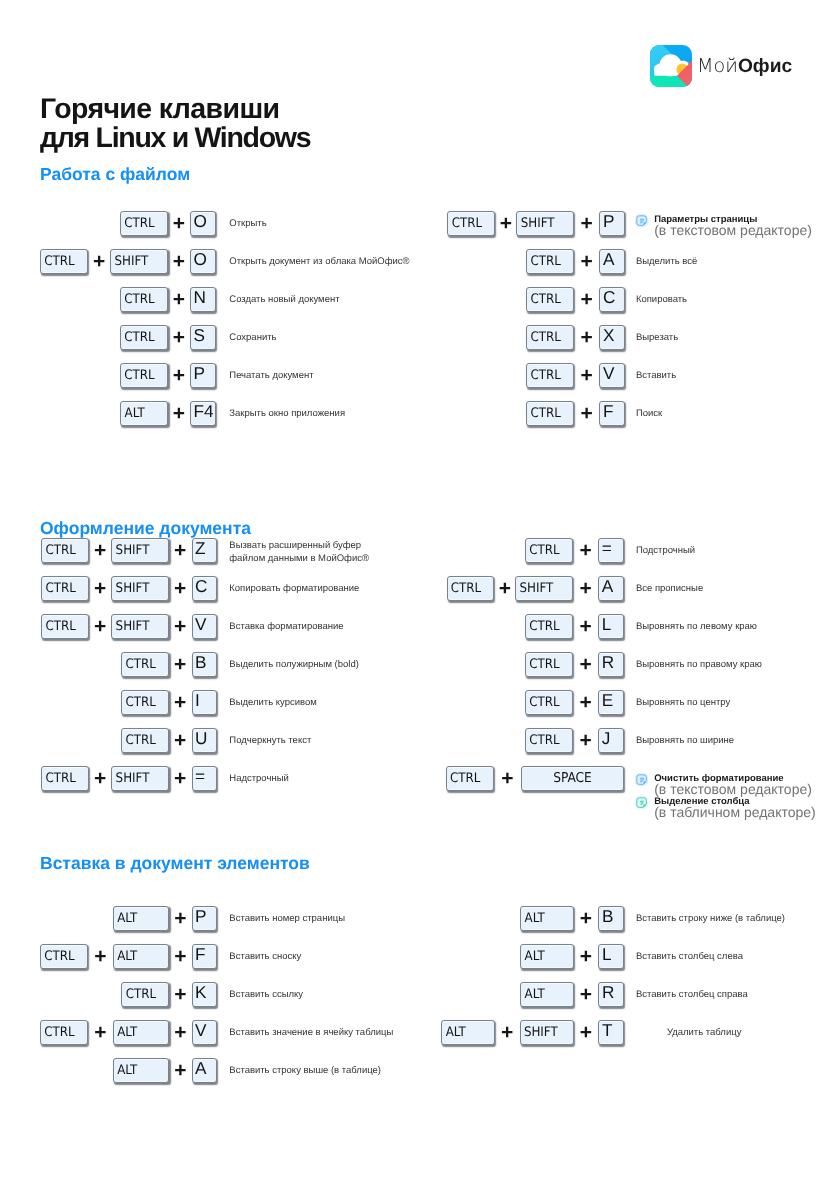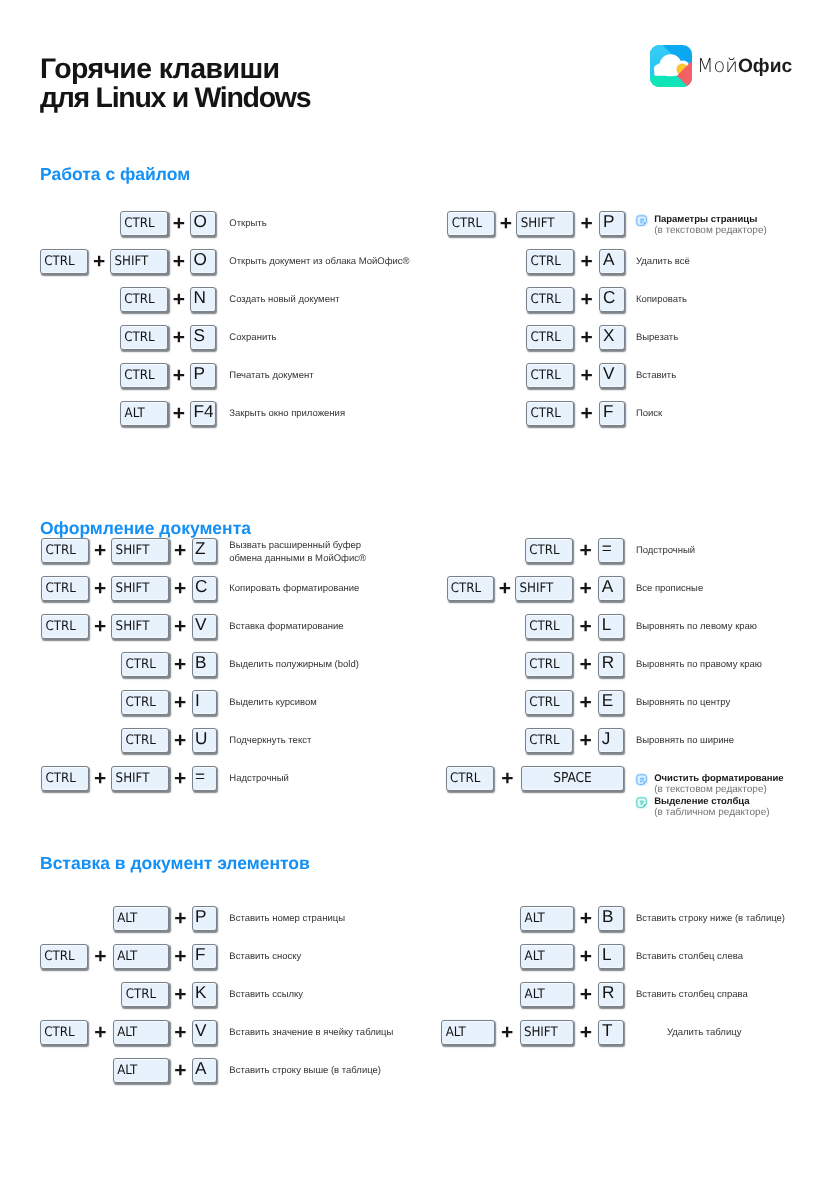--- a/index.html
+++ b/index.html
@@ -6,21 +6,21 @@
   html,body{margin:0;padding:0;}
   body{width:823px;height:1200px;background:#ffffff;
        font-family:"Liberation Sans",sans-serif;
        -webkit-font-smoothing:antialiased;text-rendering:geometricPrecision;}
   .page{position:relative;width:823px;height:1200px;overflow:hidden;background:#fff;
         transform:translateZ(0);}
 
   
   .title{position:absolute;left:40px;top:55.1px;font-size:28.5px;font-weight:bold;
          color:#141414;line-height:29.2px;white-space:nowrap;}
-  .title .t1{letter-spacing:-0.6px;}
+  .title .t1{letter-spacing:-0.6px;margin-top:40px;}
   .title .t2{letter-spacing:-1.3px;}
   .title div{white-space:nowrap;}
 
   .logo{position:absolute;left:650px;top:44.7px;display:flex;align-items:center;}
   .logo-mark{width:42px;height:42px;flex:none;display:block;}
   .logo-text{margin-left:5px;font-size:19.2px;color:#1c1c1c;line-height:1;white-space:nowrap;position:relative;top:0.5px;}
   .logo-text .lt-light{font-weight:200;font-family:"DejaVu Sans",sans-serif;}
   .logo-text .lt-bold{font-weight:bold;font-family:"Liberation Sans",sans-serif;}
 
   
@@ -42,21 +42,21 @@
   .key.space{font-size:13.6px;justify-content:center;padding-left:0;}
   .plus{width:22.3px;text-align:center;font-size:21px;font-weight:bold;color:#161616;
         line-height:25.5px;font-family:"Liberation Sans",sans-serif;}
   .desc{position:absolute;font-size:9.5px;font-weight:normal;color:#333333;white-space:nowrap;
         line-height:11px;}
 
   .note{position:absolute;display:flex;align-items:flex-start;}
   .note-ico{width:13.2px;height:13.2px;flex:none;margin-top:-1px;display:block;}
   .note-txt{margin-left:6.2px;display:block;}
   .note-main{font-size:9.5px;font-weight:bold;color:#1a1a1a;white-space:nowrap;line-height:10.2px;}
-  .note-sub{font-size:10px;font-weight:400;color:#737373;white-space:nowrap;line-height:11.5px;}
+  .note-sub{font-size:14px;font-weight:400;color:#737373;white-space:nowrap;line-height:11.5px;}
 </style>
 </head>
 <body>
 
 <div class="page">
 
   <div class="title">
     <div class="t1">Горячие клавиши</div>
     <div class="t2">для Linux и Windows</div>
   </div>
@@ -178,21 +178,21 @@
       <div class="note-sub">(в текстовом редакторе)</div>
     </span>
   </div>
       <div class="row" style="top: 248.4px; left: 0px; width: 625.2px;">
     <div class="keys">
           <div class="key" style="width: 47.9px;">CTRL</div>
           <div class="plus" style="width: 25.3px;">+</div>
           <div class="key letter" style="width: 25.8px;">A</div>
         </div>
   </div>
-      <div class="desc" style="left: 635.9px; top: 256.4px;">Удалить всё</div>
+      <div class="desc" style="left: 635.9px; top: 256.4px;">Выделить всё</div>
       <div class="row" style="top: 286.4px; left: 0px; width: 625.2px;">
     <div class="keys">
           <div class="key" style="width: 47.9px;">CTRL</div>
           <div class="plus" style="width: 25.3px;">+</div>
           <div class="key letter" style="width: 25.8px;">C</div>
         </div>
   </div>
       <div class="desc" style="left: 635.9px; top: 294.4px;">Копировать</div>
       <div class="row" style="top: 324.4px; left: 0px; width: 625.2px;">
     <div class="keys">
@@ -222,21 +222,21 @@
       <div class="row" style="top: 537.4px; left: 0px; width: 217.3px;">
     <div class="keys">
           <div class="key" style="width: 47.9px;">CTRL</div>
           <div class="plus" style="width: 22.3px;">+</div>
           <div class="key" style="width: 57.7px;">SHIFT</div>
           <div class="plus" style="width: 22.5px;">+</div>
           <div class="key letter" style="width: 25.8px;">Z</div>
         </div>
   </div>
       <div class="desc" style="left: 229.3px; top: 540.4px;">Вызвать расширенный буфер</div>
-      <div class="desc" style="left: 229.3px; top: 553.4px;">обмена данными в МойОфис®</div>
+      <div class="desc" style="left: 229.3px; top: 553.4px;">файлом данными в МойОфис®</div>
       <div class="row" style="top: 575.4px; left: 0px; width: 217.3px;">
     <div class="keys">
           <div class="key" style="width: 47.9px;">CTRL</div>
           <div class="plus" style="width: 22.3px;">+</div>
           <div class="key" style="width: 57.7px;">SHIFT</div>
           <div class="plus" style="width: 22.5px;">+</div>
           <div class="key letter" style="width: 25.8px;">C</div>
         </div>
   </div>
       <div class="desc" style="left: 229.3px; top: 583.4px;">Копировать форматирование</div>

